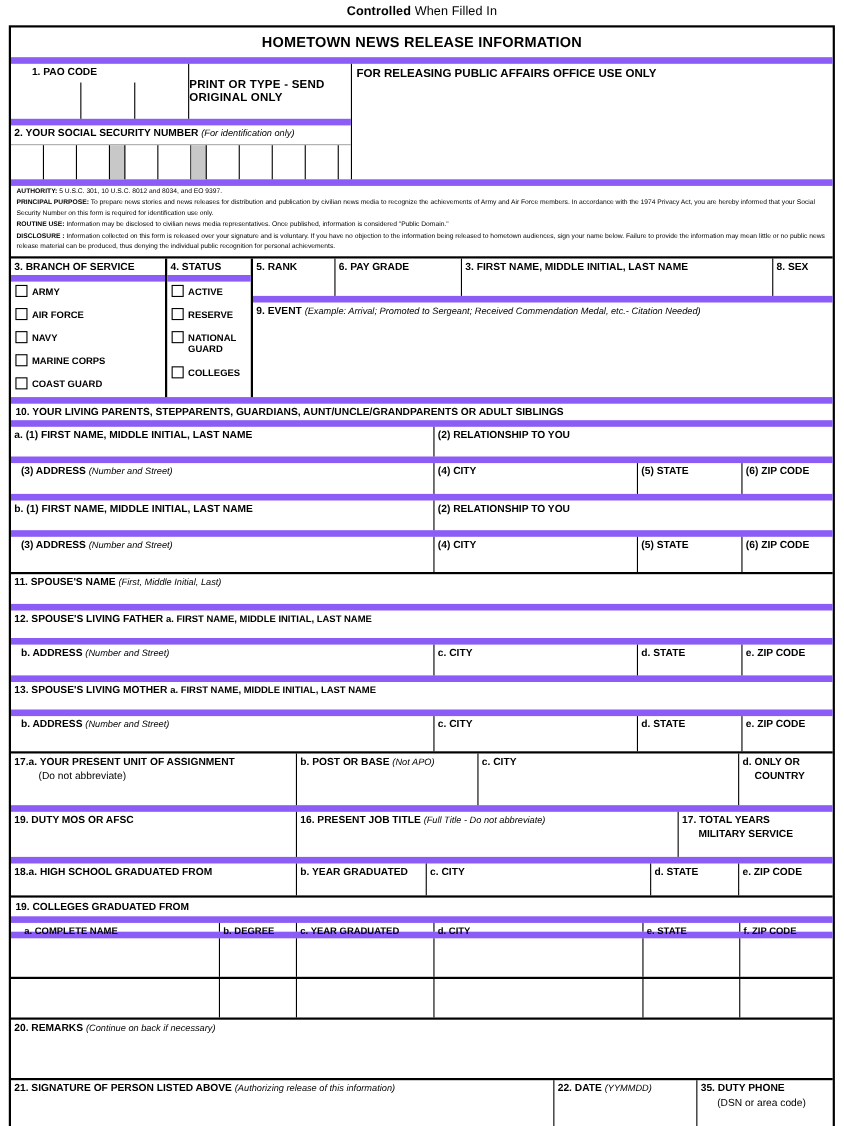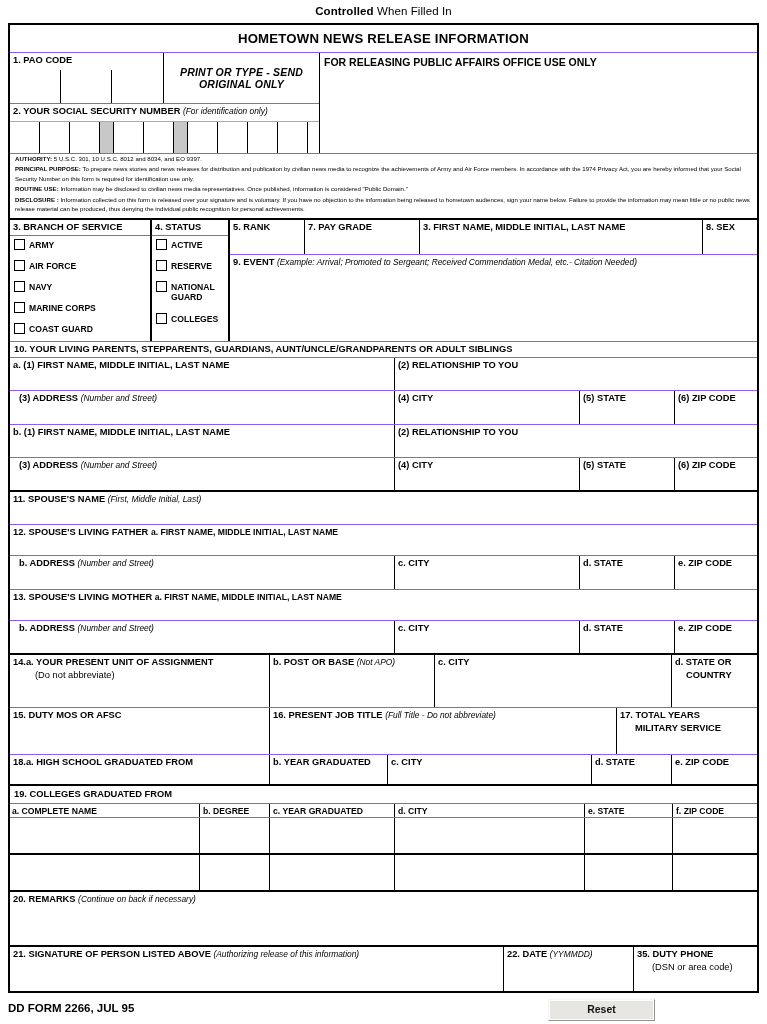--- a/index.html
+++ b/index.html
@@ -37,21 +37,21 @@
     position: relative;
     margin: 0 8px 0 8px;
     border: 2px solid #000;
     box-sizing: border-box;
     width: 751px;
   }
 
   
   .row { display: flex; width: 100%; box-sizing: border-box; }
   .cell { box-sizing: border-box; position: relative; }
-  .bb { border-bottom: 1px solid #8b5cf6; }
+  .bb { border-bottom: 6px solid #8b5cf6; }
   .br { border-right: 1px solid #000; }
   .bb2 { border-bottom: 2px solid #000; }
   .br2 { border-right: 2px solid #000; }
 
   .lbl {
     font-size: 9.3px;
     font-weight: bold;
     padding: 2px 0 0 3px;
     line-height: 11px;
     white-space: nowrap;
@@ -81,23 +81,21 @@
   }
   .pao-boxes { display: flex; height: 33px; }
   .pao-box { width: 33.3%; box-sizing: border-box; }
 
   .print-type {
     display: flex;
     align-items: center;
     justify-content: center;
     font-weight: bold;
     font-size: 10.5px;
-    text-align: center;
     letter-spacing: .2px;
-    font-style: italic;
   }
 
   .ssn-label { height: 15px; border-bottom: 1px solid #aaa; }
   .ssn-boxes { display: flex; height: 31px; }
   .ssn-cell { box-sizing: border-box; border-right: 1px solid #000; }
   .ssn-cell.gray { background: #c8c8c8; }
 
   .releasing-title {
     font-weight: bold;
     font-size: 10.5px;
@@ -185,21 +183,21 @@
 
   <div class="form-frame">
 
     <div class="title-bar bb">HOMETOWN NEWS RELEASE INFORMATION</div>
 
     <div class="row bb">
 
       <div class="cell hdr-left br">
 
         <div class="row bb">
-          <div class="cell br" style="width:159px;">
+          <div class="cell br" style="width:159px;margin-left:16px;">
             <div class="lbl pao-label">1. PAO CODE</div>
             <div class="pao-boxes">
               <div class="pao-box br"></div>
               <div class="pao-box br"></div>
               <div class="pao-box"></div>
             </div>
           </div>
           <div class="cell print-type" style="width:160px;">PRINT OR TYPE - SEND ORIGINAL ONLY</div>
         </div>
 
@@ -290,21 +288,21 @@
             </div>
           </div>
       </div>
 
       <div class="cell" style="flex:1;">
         <div class="row bb">
           <div class="cell br" style="width:75px;height:34px;">
             <div class="lbl">5. RANK</div>
           </div>
           <div class="cell br" style="width:115px;">
-            <div class="lbl">7. PAY GRADE</div>
+            <div class="lbl">6. PAY GRADE</div>
           </div>
           <div class="cell br" style="flex:1;">
             <div class="lbl">3. FIRST NAME, MIDDLE INITIAL, LAST NAME</div>
           </div>
           <div class="cell" style="width:54px;">
             <div class="lbl">8. SEX</div>
           </div>
         </div>
         <div class="cell" style="height:72px;">
           <div class="lbl">
@@ -413,41 +411,41 @@
       <div class="cell br" style="width:95px;">
         <div class="lbl">d. STATE</div>
       </div>
       <div class="cell" style="flex:1;">
         <div class="lbl">e. ZIP CODE</div>
       </div>
     </div>
 
     <div class="row bb" style="height:53px;">
       <div class="cell br" style="width:260px;">
-        <div class="lbl">14.a. YOUR PRESENT UNIT OF ASSIGNMENT</div>
+        <div class="lbl">17.a. YOUR PRESENT UNIT OF ASSIGNMENT</div>
         <div class="lbl it" style="padding-left:25px;font-weight:normal;">(Do not abbreviate)</div>
       </div>
       <div class="cell br" style="width:165px;">
         <div class="lbl">
           <span>b. POST OR BASE</span>
           <span class="it">(Not APO)</span>
         </div>
       </div>
       <div class="cell br" style="flex:1;">
         <div class="lbl">c. CITY</div>
       </div>
       <div class="cell" style="width:85px;">
-        <div class="lbl">d. STATE OR</div>
+        <div class="lbl">d. ONLY OR</div>
         <div class="lbl" style="padding-left:14px;">COUNTRY</div>
       </div>
     </div>
 
     <div class="row bb" style="height:47px;">
       <div class="cell br" style="width:260px;">
-        <div class="lbl">15. DUTY MOS OR AFSC</div>
+        <div class="lbl">19. DUTY MOS OR AFSC</div>
       </div>
       <div class="cell br" style="flex:1;">
         <div class="lbl">
           <span>16. PRESENT JOB TITLE</span>
           <span class="it">(Full Title - Do not abbreviate)</span>
         </div>
       </div>
       <div class="cell" style="width:140px;">
         <div class="lbl">17. TOTAL YEARS</div>
         <div class="lbl" style="padding-left:18px;">MILITARY SERVICE</div>
@@ -468,21 +466,21 @@
         <div class="lbl">d. STATE</div>
       </div>
       <div class="cell" style="width:85px;">
         <div class="lbl">e. ZIP CODE</div>
       </div>
     </div>
 
     <div class="lbl bb" style="padding:3px 0 3px 4px;">19. COLLEGES GRADUATED FROM</div>
     <div class="row bb" style="height:14px;" id="colleges-header">
         <div class="cell br" style="width: 190px;">
-          <div class="lbl lbl-sm" style="padding-left: 2px;">a. COMPLETE NAME</div>
+          <div class="lbl lbl-sm" style="padding-left: 12px;">a. COMPLETE NAME</div>
         </div>
         <div class="cell br" style="width: 70px;">
           <div class="lbl lbl-sm" style="padding-left: 3px;">b. DEGREE</div>
         </div>
         <div class="cell br" style="width: 125px;">
           <div class="lbl lbl-sm" style="padding-left: 3px;">c. YEAR GRADUATED</div>
         </div>
         <div class="cell br" style="width: 190px;">
           <div class="lbl lbl-sm" style="padding-left: 3px;">d. CITY</div>
         </div>

